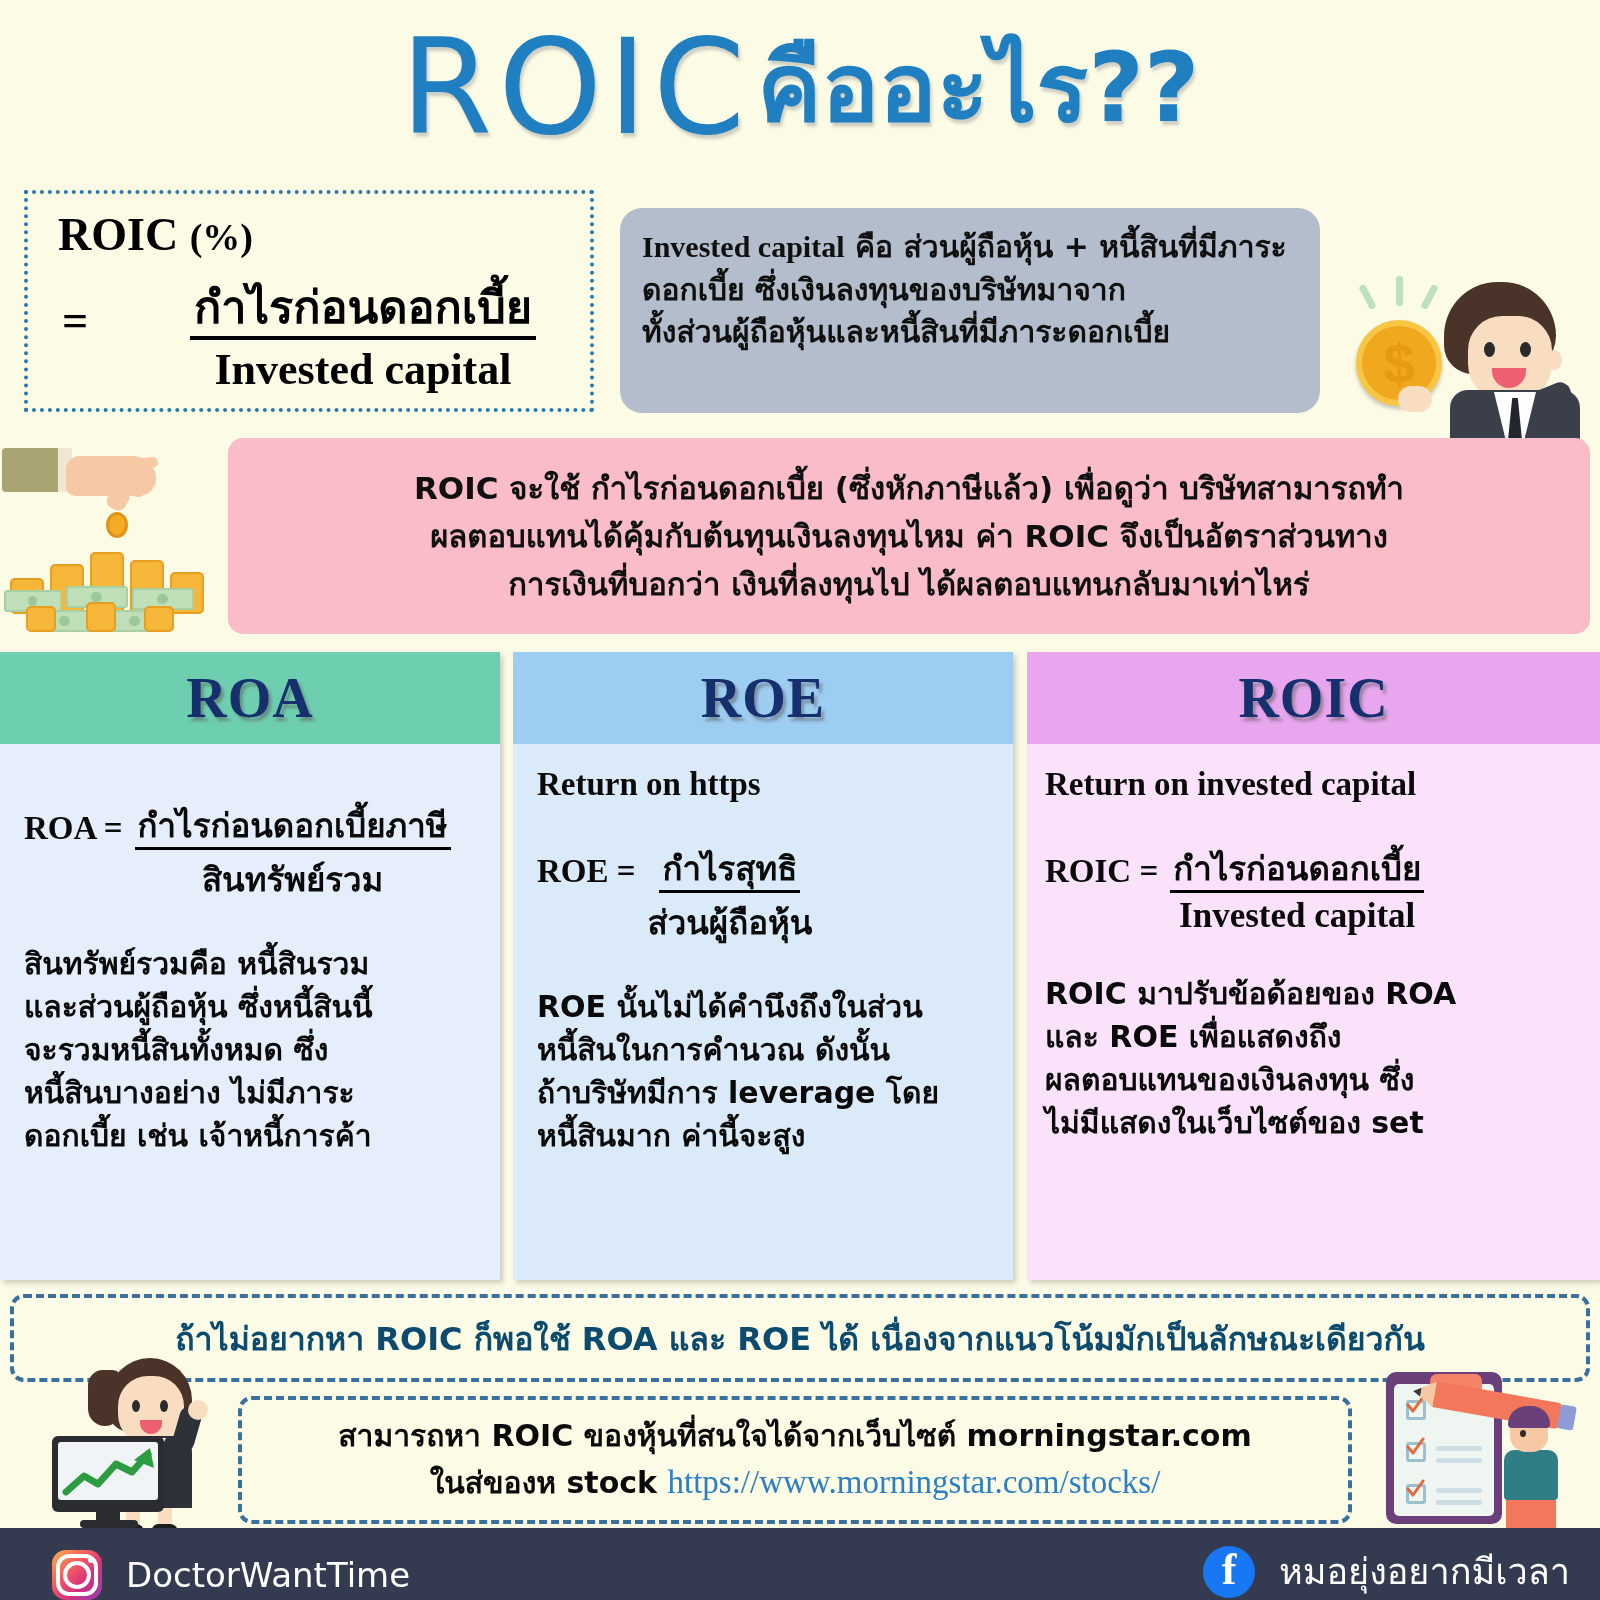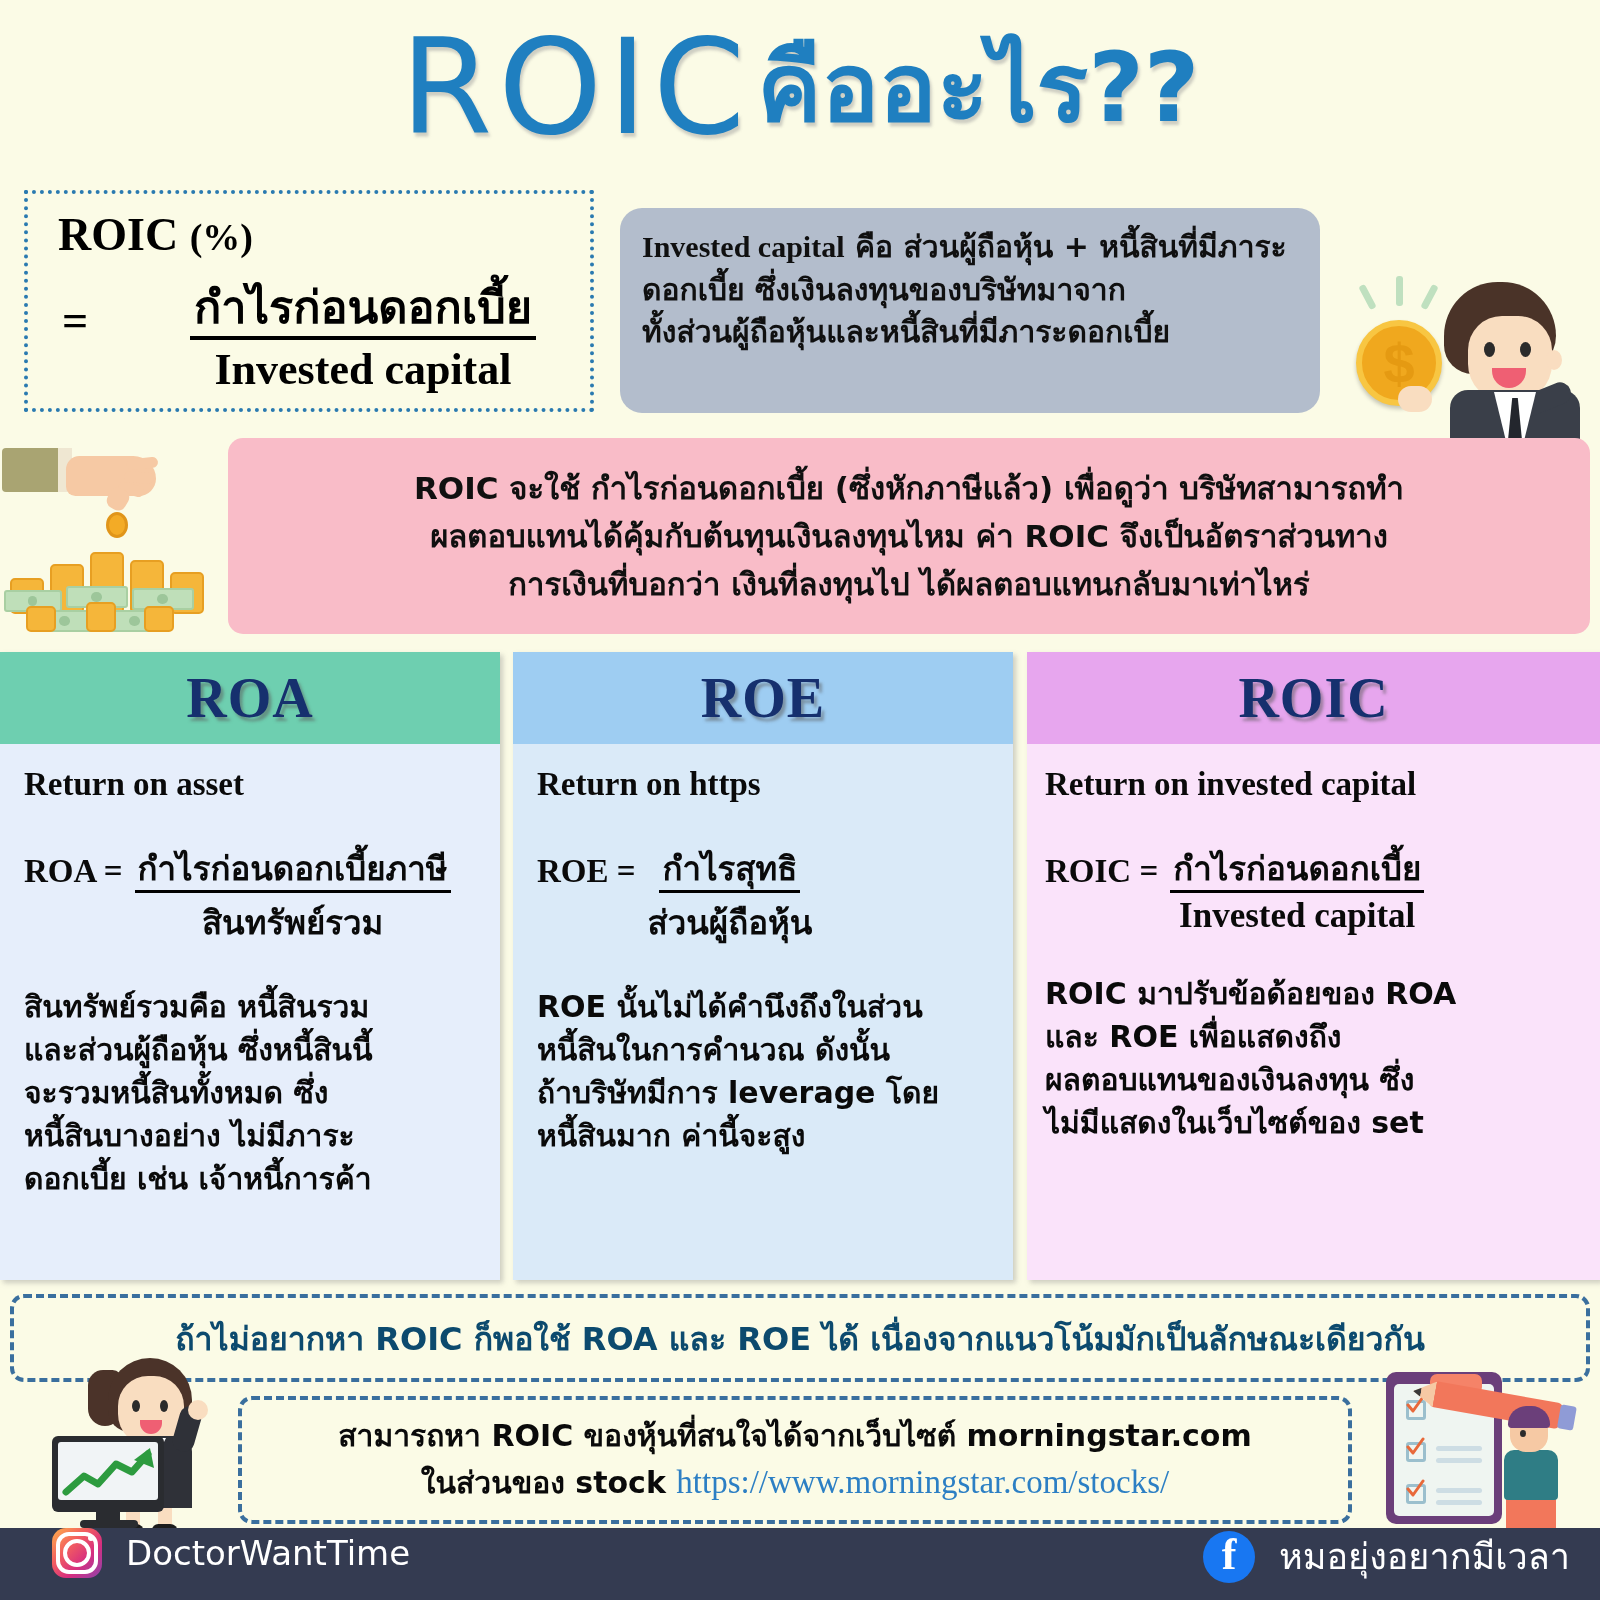--- a/index.html
+++ b/index.html
@@ -278,21 +278,21 @@
   .cb-hair{position:absolute;left:140px;top:48px;width:42px;height:22px;background:#6b3f7a;border-radius:20px 20px 4px 4px;}
   .cb-eye{position:absolute;left:10px;top:18px;width:6px;height:7px;background:#2b2b2b;border-radius:50%;}
   .cb-torso{position:absolute;left:136px;top:92px;width:54px;height:50px;background:#2f7d85;border-radius:10px 10px 4px 4px;}
   .cb-legs{position:absolute;left:138px;top:138px;width:50px;height:42px;background:#f2775b;border-radius:4px 4px 6px 6px;}
   .cb-shoe{position:absolute;width:22px;height:9px;background:#3c3a4a;border-radius:5px;top:174px;}
   .cb-shoe.l{left:136px;} .cb-shoe.r{left:166px;}
 
   
   .footer{
     position:absolute;left:0;top:1528px;width:1600px;height:72px;background:#343b51;
-    display:flex;align-items:flex-start;
+    display:flex;align-items:flex-end;
   }
   .f-left{display:flex;align-items:center;margin-left:52px;}
   .f-right{display:flex;align-items:center;margin-left:auto;margin-right:30px;}
   .ig-icon{
     width:50px;height:50px;border-radius:14px;
     background:linear-gradient(135deg,#feb24a 0%,#f35f5f 35%,#d72e7f 65%,#8e44ad 100%);
     position:relative;
   }
   .ig-icon .ring{position:absolute;left:11px;top:11px;width:28px;height:28px;border:4px solid #fff;border-radius:50%;box-sizing:border-box;}
   .ig-icon .dot{position:absolute;right:8px;top:7px;width:6px;height:6px;background:#fff;border-radius:50%;}
@@ -390,21 +390,20 @@
     <p>การเงินที่บอกว่า เงินที่ลงทุนไป ได้ผลตอบแทนกลับมาเท่าไหร่</p>
   </div>
 
   <div class="cols">
 
     <div class="col roa">
       <div class="col-head">
         <span>ROA</span>
       </div>
       <div class="col-body">
-        <div class="sub">Return on asset</div>
         <div class="col-formula">
           <div class="cf-row">
             <div class="cf-lhs">ROA  =</div>
             <div class="cf-frac">
               <span class="cf-num">กำไรก่อนดอกเบี้ยภาษี</span>
               <span class="cf-den">สินทรัพย์รวม</span>
             </div>
           </div>
         </div>
         <div class="col-note">
@@ -498,21 +497,21 @@
           <polygon points="92,6 96,26 76,18" fill="#2d9b3f"></polygon>
         </svg>
       </div>
     </div>
     <div class="mon-stand"></div>
     <div class="mon-base"></div>
   </div>
 
   <div class="src-box">
     <div class="l1">สามารถหา ROIC ของหุ้นที่สนใจได้จากเว็บไซต์ morningstar.com</div>
-    <div class="l2"><span>ในส่วนของ stock </span><span class="url">https://www.morningstar.com/stocks/</span></div>
+    <div class="l2"><span>ในส่ของห stock </span><span class="url">https://www.morningstar.com/stocks/</span></div>
   </div>
 
   <div class="clip">
     <div class="cb-board">
       <div class="cb-paper">
         <div class="cb-chk" style="top:16px;"></div>
         <svg class="cb-tick" style="left:11px;top:11px;" viewBox="0 0 20 20">
             <polyline points="3,10 8,16 18,2" fill="none" stroke="#e8693a" stroke-width="3" stroke-linecap="round" stroke-linejoin="round"></polyline>
           </svg>
         <div class="cb-chk" style="top:58px;"></div>

